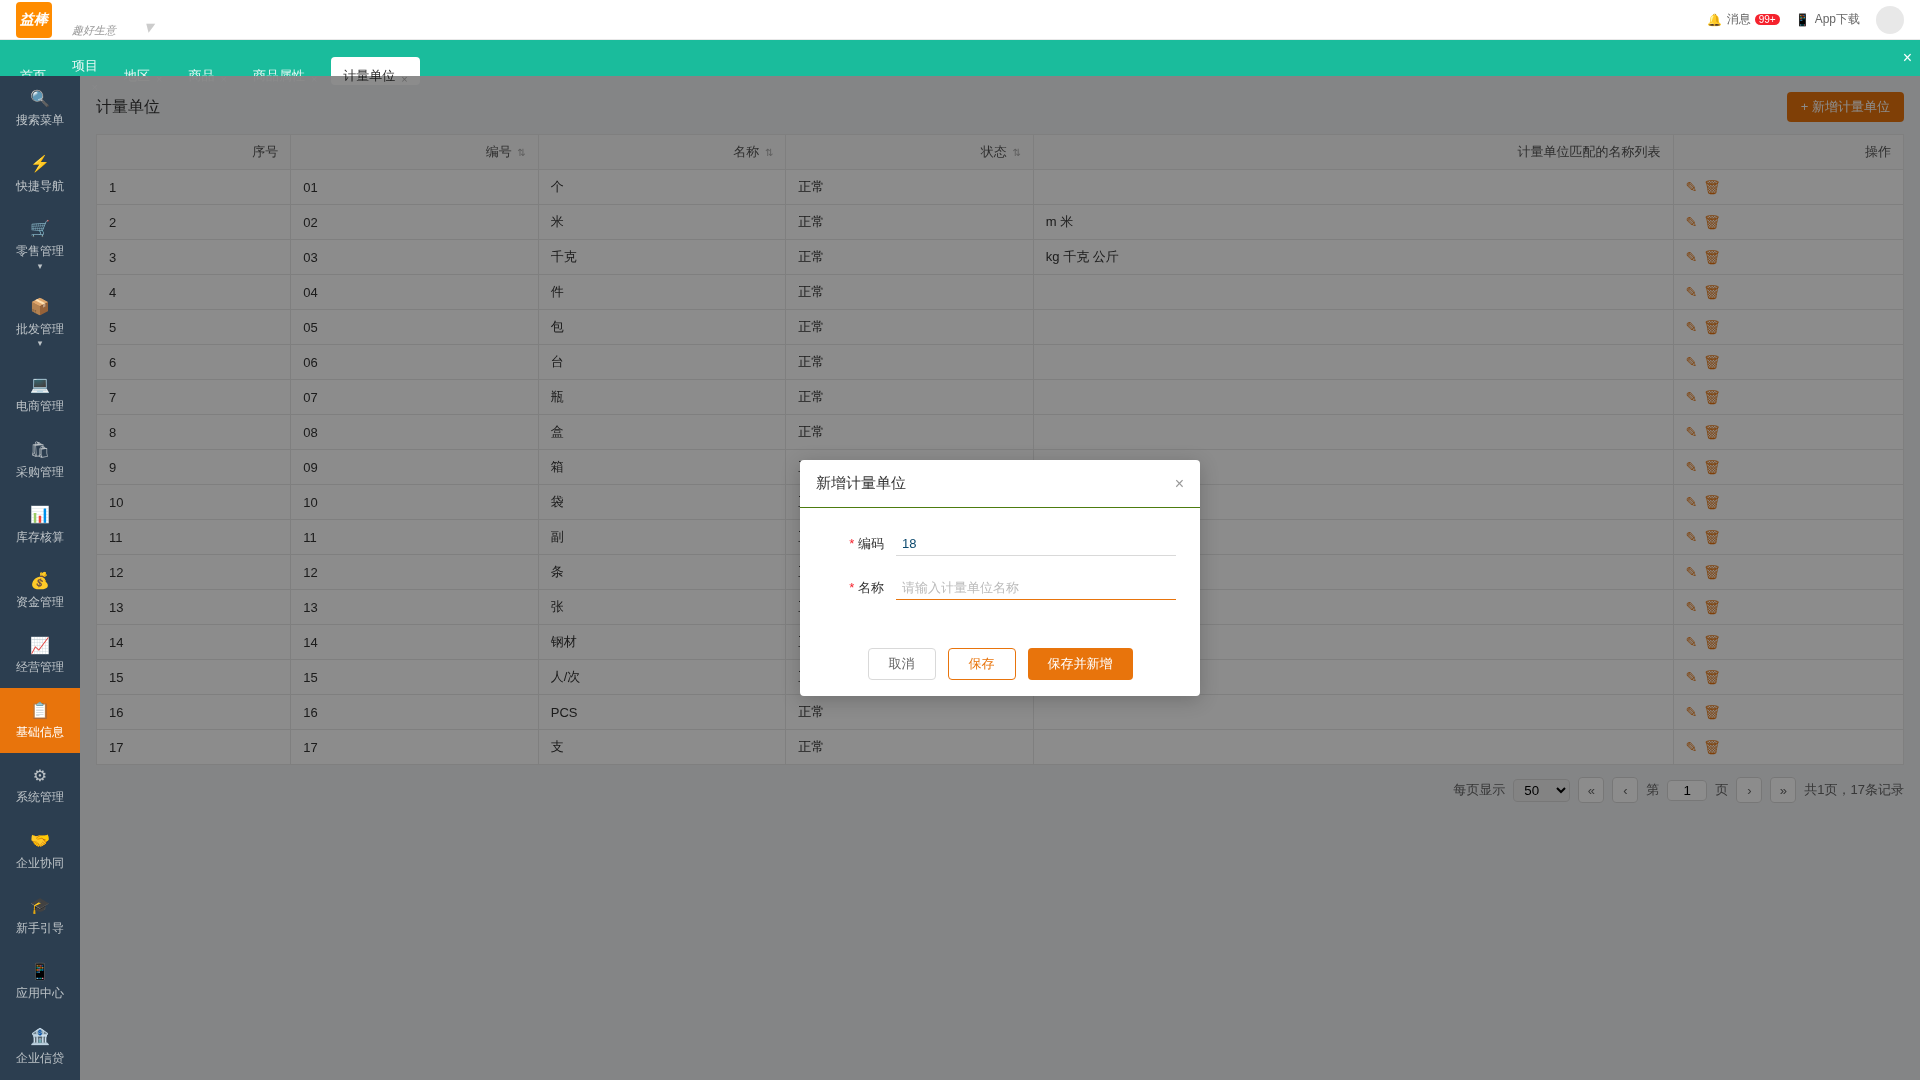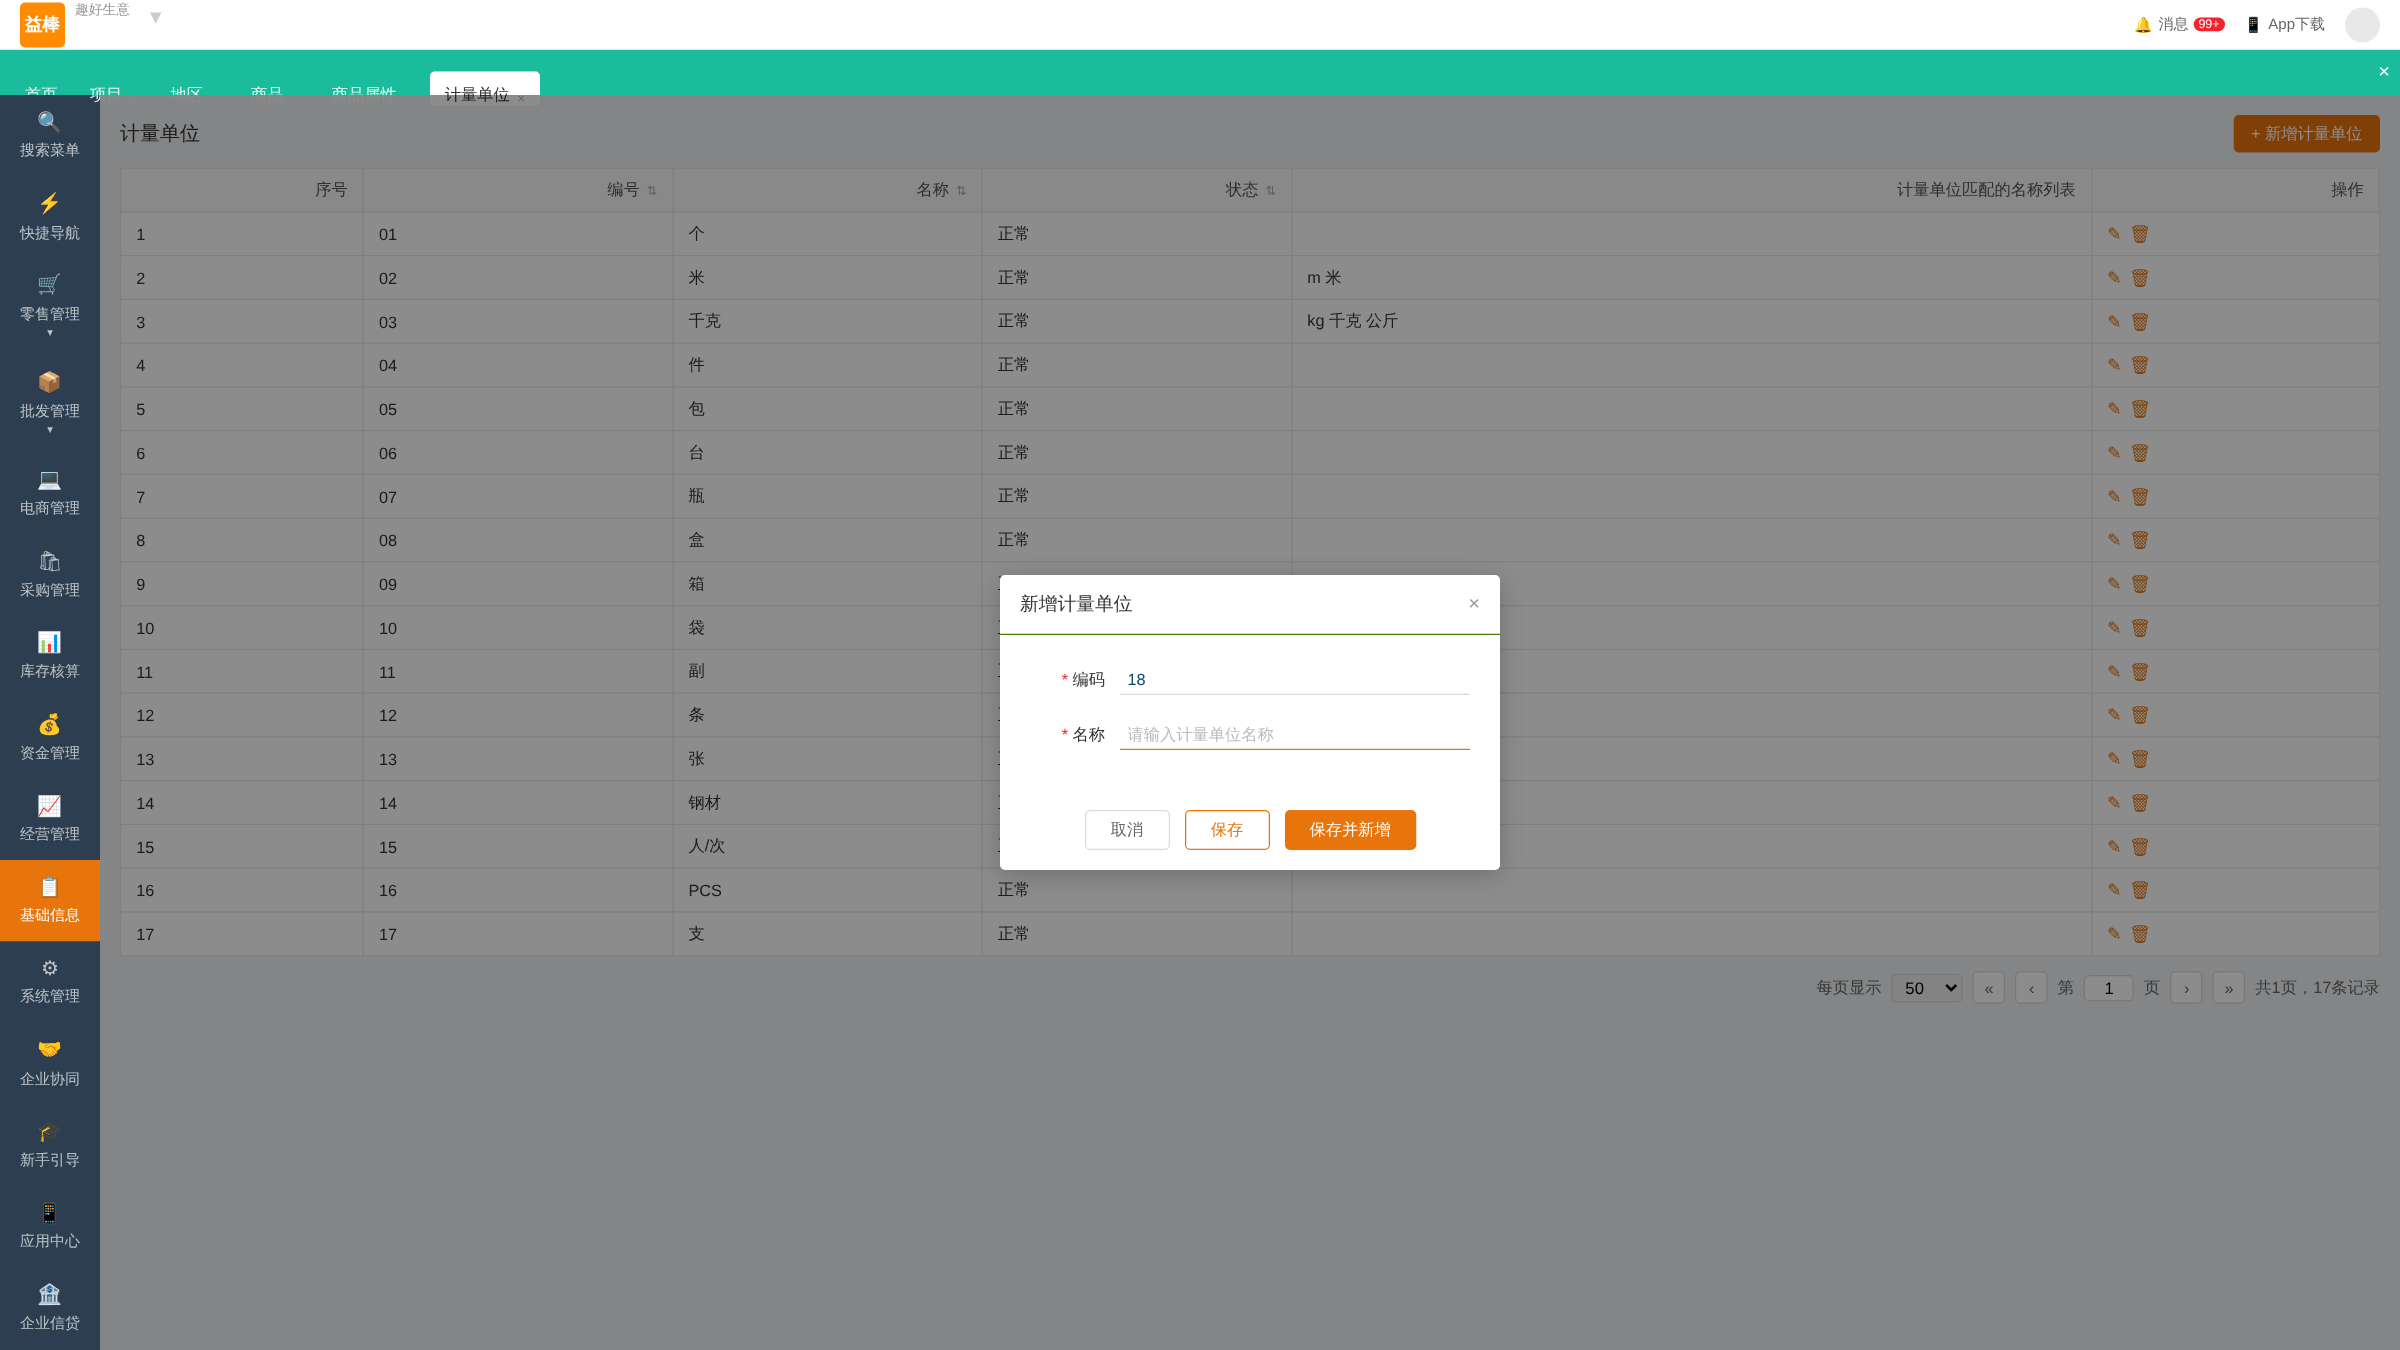--- a/index.html
+++ b/index.html
@@ -9,21 +9,21 @@
     .top-header {
       height: 40px;
       background: #fff;
       display: flex;
       align-items: center;
       justify-content: space-between;
       padding: 0 16px;
       border-bottom: 1px solid #e8e8e8;
       flex-shrink: 0;
     }
-    .logo-area { display: flex; align-items: flex-start; gap: 8px; }
+    .logo-area { display: flex; align-items: flex-end; gap: 20px; font-style: italic; }
     .logo-icon { width: 36px; height: 36px; background: #ff8c00; border-radius: 4px; display: flex; align-items: center; justify-content: center; color: white; font-weight: bold; font-size: 14px; }
     .header-right { display: flex; align-items: center; gap: 16px; }
     .header-btn { display: flex; align-items: center; gap: 4px; font-size: 12px; color: #666; cursor: pointer; }
     .badge { background: #f5222d; color: white; font-size: 10px; padding: 0 4px; border-radius: 8px; min-width: 16px; text-align: center; }
     .avatar { width: 28px; height: 28px; background: #e8e8e8; border-radius: 50%; }
 
     
     .tab-bar {
       height: 36px;
       background: #1abc9c;
@@ -240,21 +240,21 @@
       <span>App下载</span>
     </div>
     <div class="avatar"></div>
   </div>
 </div>
 
 <div class="tab-bar">
   <div class="tab-item">
     <span>首页</span>
   </div>
-  <div class="tab-item" style="position:relative;">
+  <div class="tab-item" style="position:relative;flex-direction:column;">
     <span>项目</span>
     <span class="tab-close tab-close-white">×</span>
   </div>
   <div class="tab-item" style="position:relative;">
     <span>地区</span>
     <span class="tab-close tab-close-white">×</span>
   </div>
   <div class="tab-item" style="position:relative;">
     <span>商品</span>
     <span class="tab-close tab-close-white">×</span>

